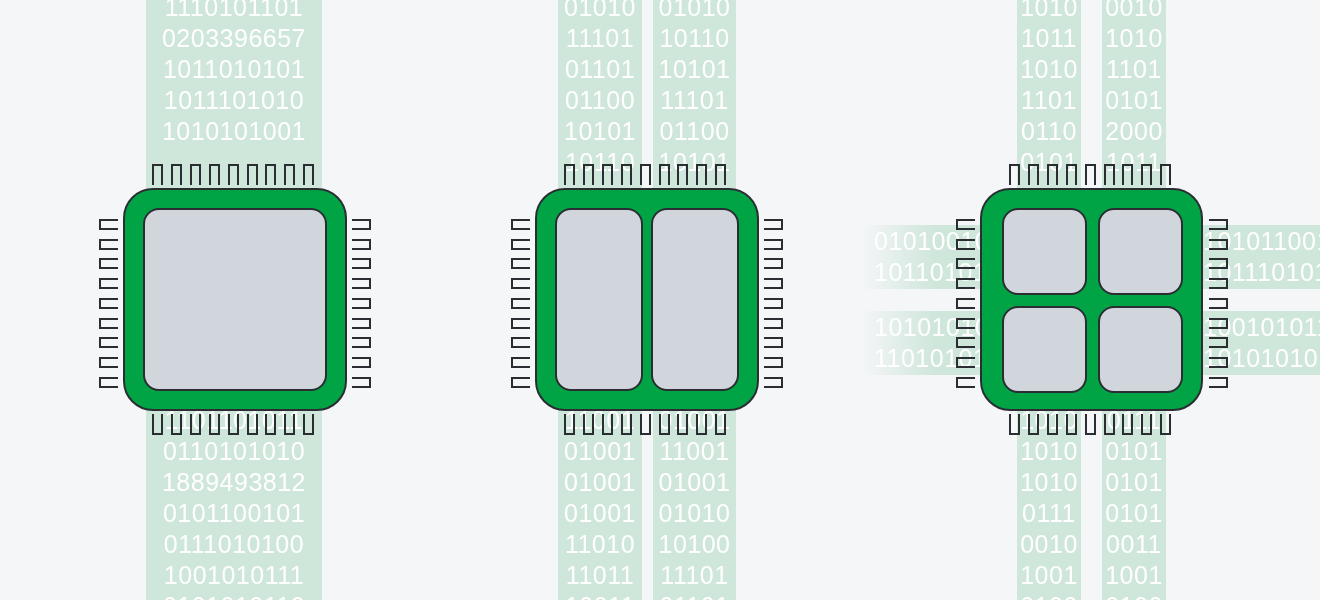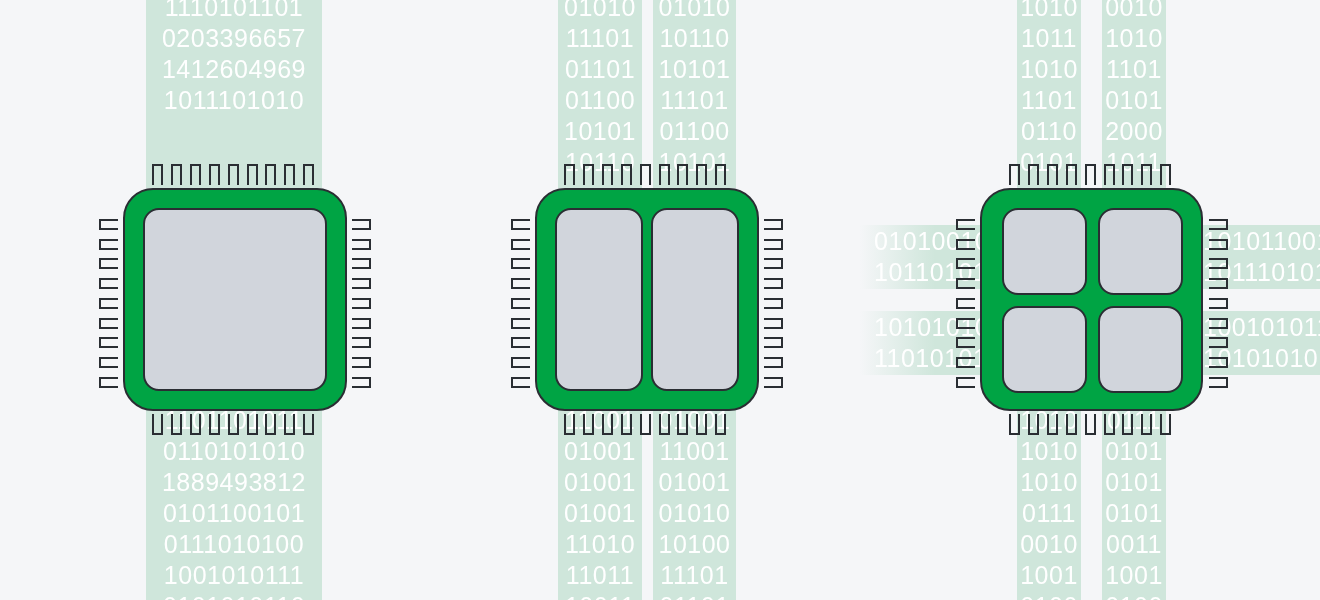--- a/index.html
+++ b/index.html
@@ -34,22 +34,23 @@
   .pin.left { width: 19px; height: 11px; border-right: none; }
   .pin.right { width: 19px; height: 11px; border-left: none; }
 </style>
 </head>
 <body>
 
 <div>
   <div class="stream vert" style="left:146px; top:-8px; width:176px; height:196px;">
     <span class="line">1110101101</span>
     <span class="line">0203396657</span>
-    <span class="line">1412604969</span>
+    <span class="line">1011010101</span>
     <span class="line">1011101010</span>
+    <span class="line">1010101001</span>
   </div>
   <div class="stream vert" style="left:146px; top:405px; width:176px; height:200px;">
     <span class="line">1101101011</span>
     <span class="line">0110101010</span>
     <span class="line">1889493812</span>
     <span class="line">0101100101</span>
     <span class="line">0111010100</span>
     <span class="line">1001010111</span>
     <span class="line">0101010110</span>
   </div>

